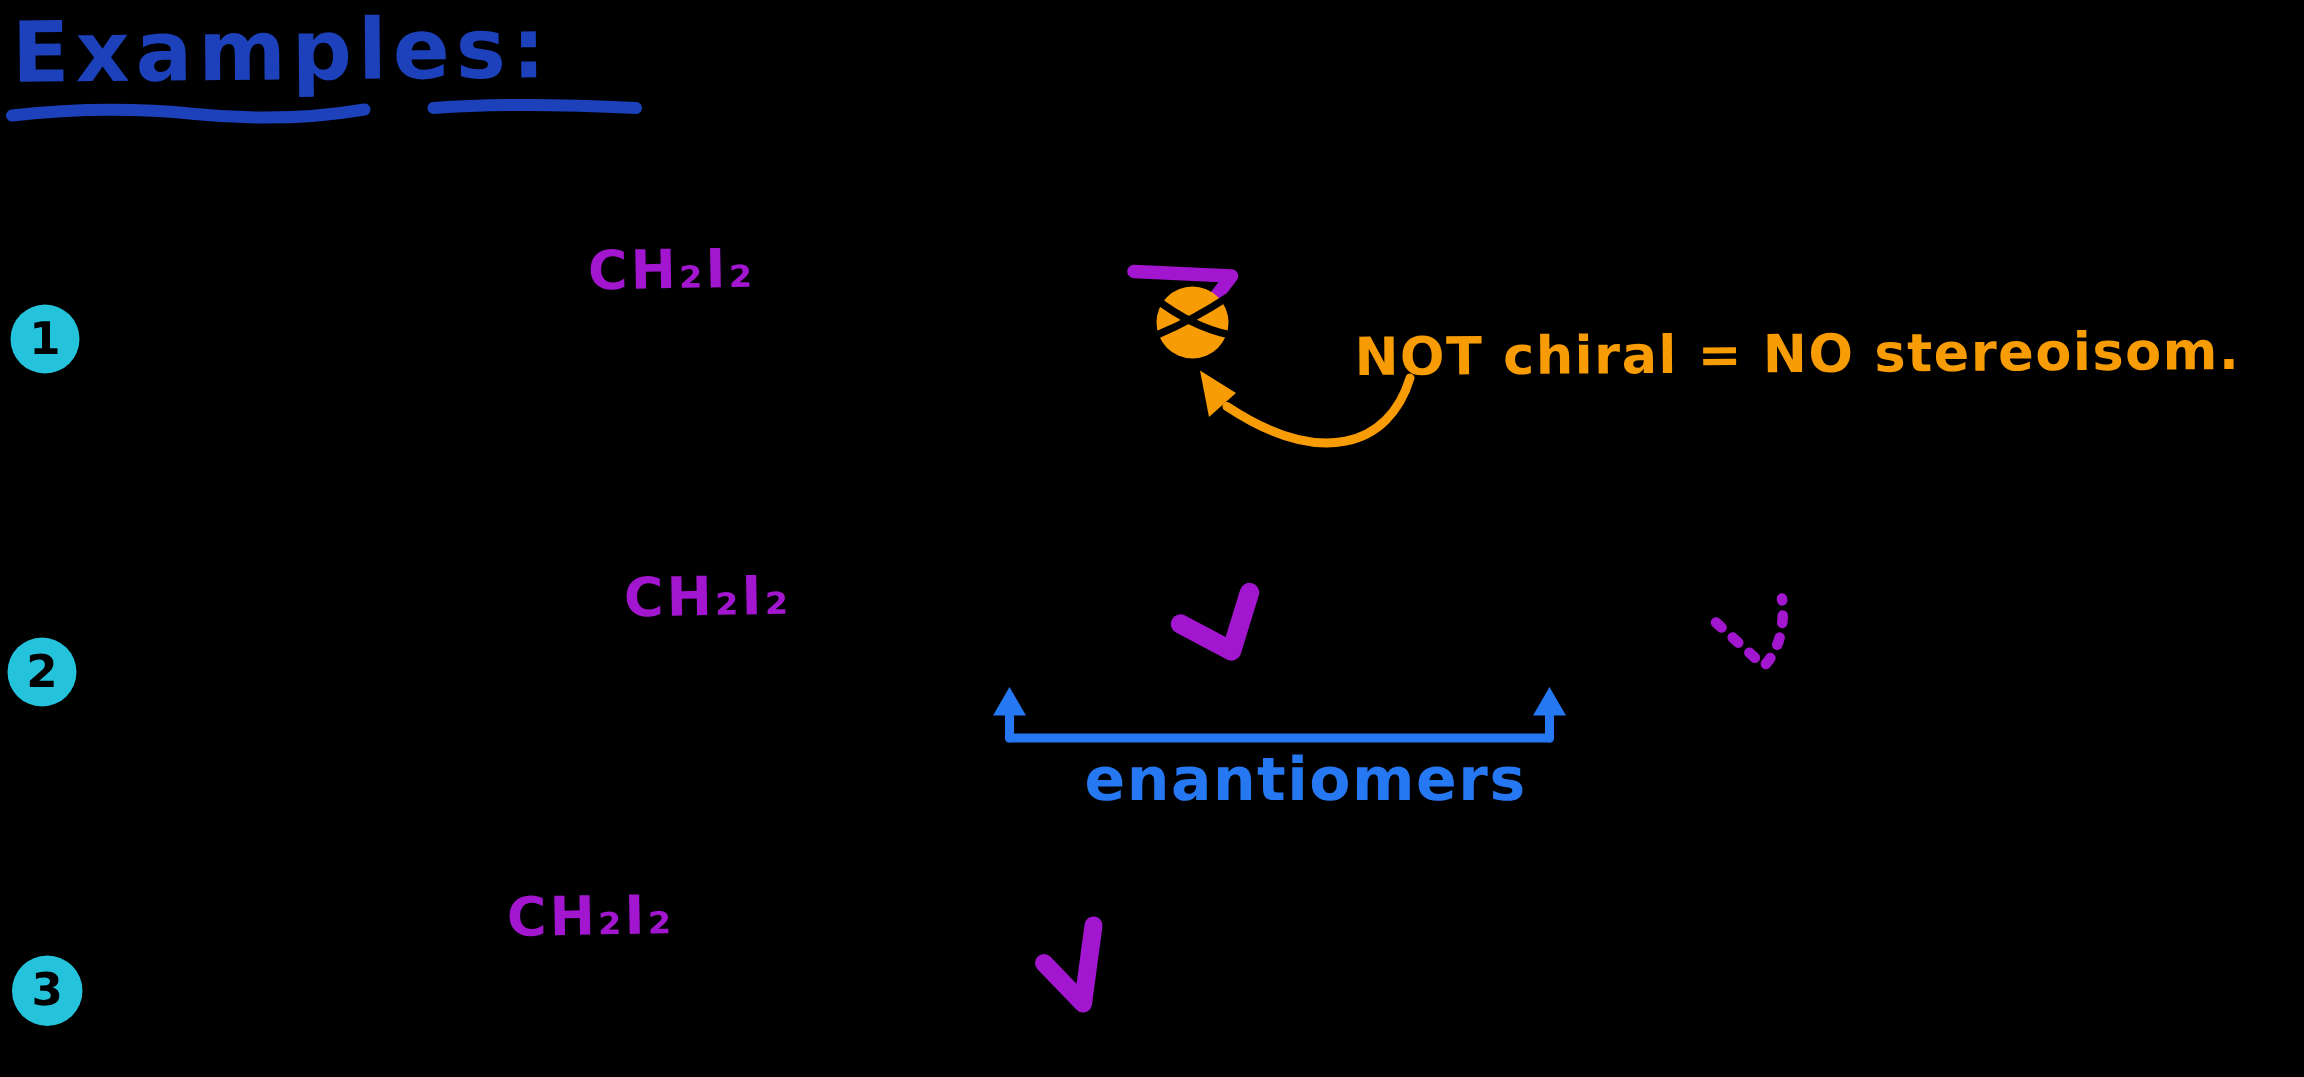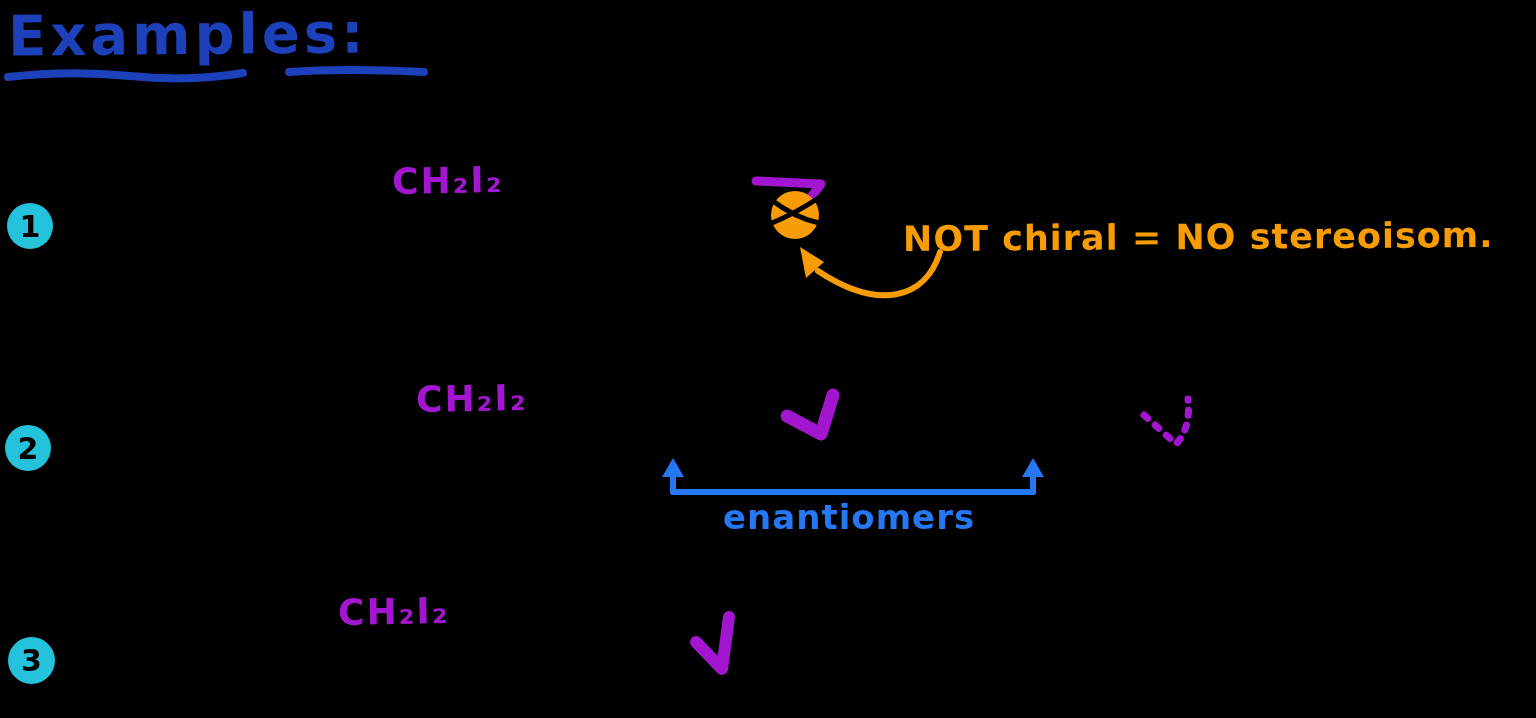--- a/index.html
+++ b/index.html
@@ -38,21 +38,21 @@
   .reagent-3{left:338px;top:591px;}
   .annotation-orange{
     left:903px;top:217px;
     color:var(--orange);
     font-size:35px;font-weight:bold;letter-spacing:1px;
     white-space:nowrap;transform:rotate(-0.4deg);
   }
   .enantiomers-label{
     left:723px;top:497px;
     color:var(--bright-blue);
-    font-size:34px;font-weight:bold;letter-spacing:1px;
+    font-size:40px;font-weight:bold;letter-spacing:1px;
     white-space:nowrap;
     text-align:center;
   }
   svg.overlay{position:absolute;left:0;top:0;pointer-events:none;}
   .s-titleblue{stroke:var(--title-blue);}
   .s-purple{stroke:var(--purple);}
   .s-orange{stroke:var(--orange);}
   .f-orange{fill:var(--orange);}
   .s-blue{stroke:var(--bright-blue);}
   .f-blue{fill:var(--bright-blue);}

